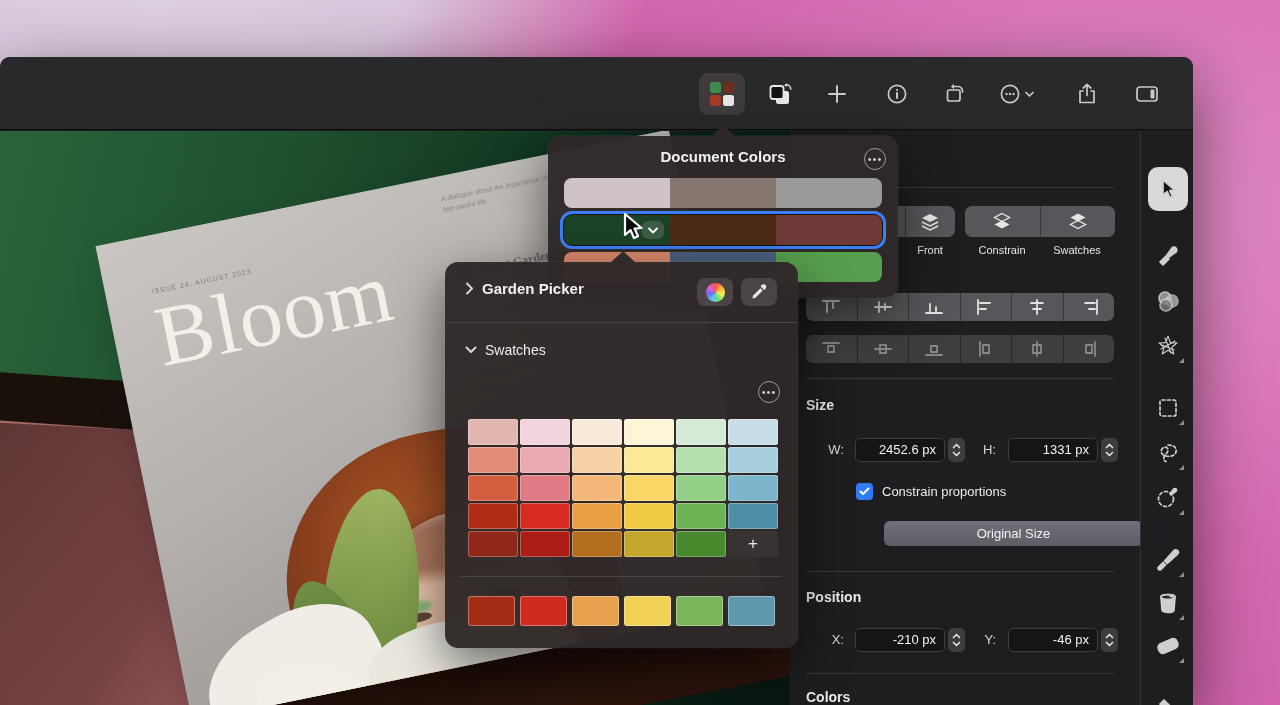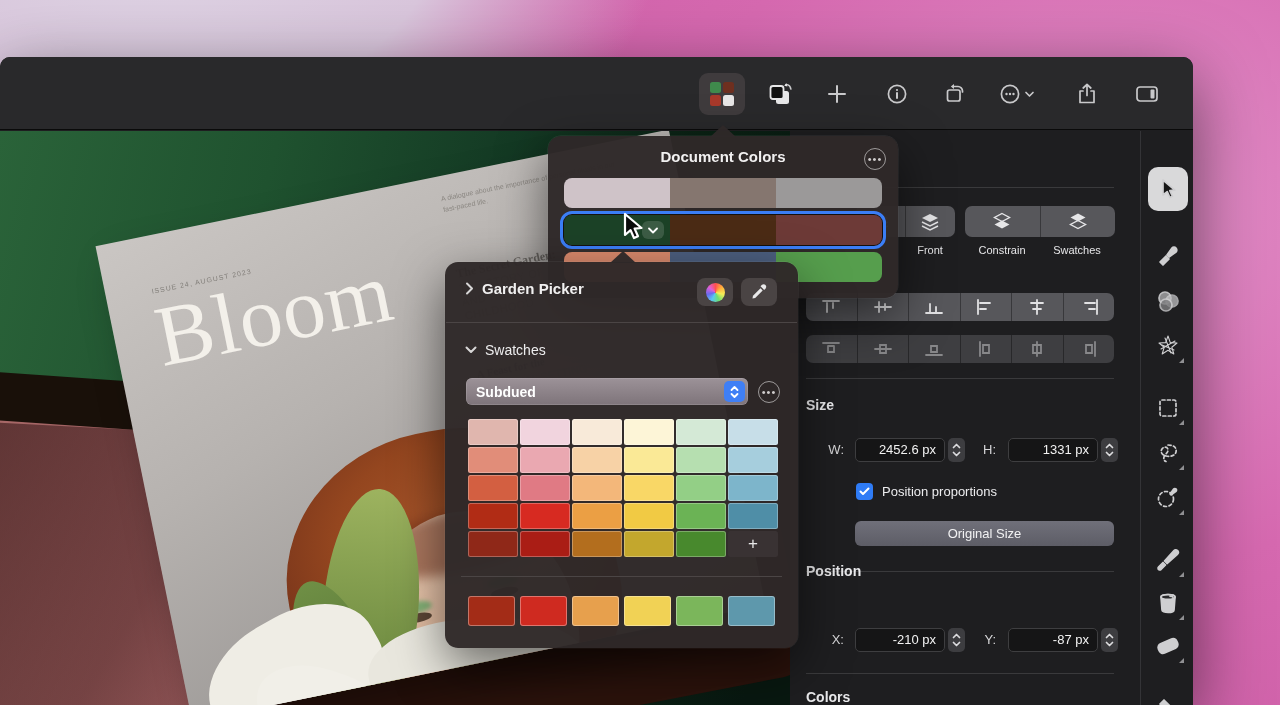--- a/index.html
+++ b/index.html
@@ -77,21 +77,21 @@
   .seg.dim svg { opacity:.45; }
   .arr-label { position:absolute; font-size:11px; color:#e6e6e8; text-align:center; }
   .flabel { position:absolute; font-size:13px; color:#d6d6d8; line-height:24px; }
   .field { position:absolute; height:24px; width:90px; background:#151516; border:1px solid #3e3e40;
     border-radius:5px; color:#f2f2f2; font-size:13px; text-align:right; padding:0 8px; line-height:22px; }
   .stepper { position:absolute; width:17px; height:24px; background:#3d3d40; border-radius:5px;
     display:flex; flex-direction:column; align-items:center; justify-content:center; gap:1px; }
   .chk { position:absolute; width:17px; height:17px; background:#2f7cf6; border-radius:4px;
     display:flex; align-items:center; justify-content:center; }
   .btn-gray { position:absolute; background:linear-gradient(#70707a,#5d5d66); border-radius:6px;
-    color:#f2f2f3; font-size:13px; text-align:center; line-height:25px; height:25px; }
+    color:#f2f2f3; font-size:13px; text-align:center; line-height:25px; height:25px;margin-left:29px; }
 
   
   .strip { position:absolute; left:1140px; top:74px; width:53px; height:574px;
     background:#1e1e20; border-left:1px solid #343437; }
   .tool { position:absolute; left:7px; width:40px; height:38px; display:flex; align-items:center; justify-content:center; }
   .tool.sel { background:#d9d9da; border-radius:10px; height:44px; }
   .tool svg { stroke:#cfcfd1; fill:none; stroke-width:1.7; stroke-linecap:round; stroke-linejoin:round; }
   .subtri { position:absolute; right:4px; bottom:2px; width:0; height:0;
     border-left:5px solid transparent; border-bottom:5px solid #8f8f92; }
 
@@ -348,35 +348,35 @@
     <div class="stepper" style="left:311px; top:307px">
       <svg width="9" height="16" viewBox="0 0 9 16" class="tb-svg" style="stroke:#dcdcde">
           <path d="M1.5 5.5 L4.5 2.5 L7.5 5.5 M1.5 10.5 L4.5 13.5 L7.5 10.5"></path>
         </svg>
     </div>
     <div class="chk" style="left:66px; top:352px">
       <svg width="11" height="9" viewBox="0 0 11 9">
           <path d="M1.5 4.5 L4 7 L9.5 1.5" stroke="#fff" stroke-width="2" fill="none" stroke-linecap="round" stroke-linejoin="round"></path>
         </svg>
     </div>
-    <div class="flabel" style="left:92px; top:349px; color:#ececee">Position proportions</div>
+    <div class="flabel" style="left:92px; top:349px; color:#ececee">Constrain proportions</div>
     <div class="btn-gray" style="left:65px; top:390px; width:259px">Original Size</div>
 
     <div class="p-div" style="top:440px"></div>
 
-    <div class="p-h" style="left:16px; top:432px">Position</div>
+    <div class="p-h" style="left:16px; top:458px">Position</div>
     <div class="flabel" style="left:30px; top:497px; width:24px; text-align:right">X:</div>
     <div class="field" style="left:65px; top:497px">-210 px</div>
     <div class="stepper" style="left:158px; top:497px">
       <svg width="9" height="16" viewBox="0 0 9 16" class="tb-svg" style="stroke:#dcdcde">
           <path d="M1.5 5.5 L4.5 2.5 L7.5 5.5 M1.5 10.5 L4.5 13.5 L7.5 10.5"></path>
         </svg>
     </div>
     <div class="flabel" style="left:184px; top:497px; width:22px; text-align:right">Y:</div>
-    <div class="field" style="left:218px; top:497px">-87 px</div>
+    <div class="field" style="left:218px; top:497px">-46 px</div>
     <div class="stepper" style="left:311px; top:497px">
       <svg width="9" height="16" viewBox="0 0 9 16" class="tb-svg" style="stroke:#dcdcde">
           <path d="M1.5 5.5 L4.5 2.5 L7.5 5.5 M1.5 10.5 L4.5 13.5 L7.5 10.5"></path>
         </svg>
     </div>
 
     <div class="p-div" style="top:542px"></div>
     <div class="p-h" style="left:16px; top:558px">Colors</div>
   </div>
 
@@ -499,28 +499,20 @@
       <path d="M2.5 15.5 L3 12.8 L10.5 5.3 L12.7 7.5 L5.2 15 Z" fill="#e9e9ea"></path>
       <path d="M10.5 3.2 L12 1.8 C13 0.9 14.6 1 15.5 2 C16.4 3 16.5 4.5 15.6 5.5 L14.2 7 Z" fill="#e9e9ea"></path>
     </svg>
   </div>
   <div class="cp-div" style="top:60px"></div>
   <div class="sw-head" style="top:80px">
     <svg width="12" height="8" viewBox="0 0 12 8">
         <path d="M1.5 1.5 L6 6 L10.5 1.5" stroke="#d8d7d7" stroke-width="2" fill="none" stroke-linecap="round" stroke-linejoin="round"></path>
       </svg>
     <span>Swatches</span>
-  </div>
-  <div class="popup" style="top:116px">
-    <span>Subdued</span>
-    <span class="updn">
-      <svg width="9" height="14" viewBox="0 0 9 14">
-          <path d="M1.5 5 L4.5 2 L7.5 5 M1.5 9 L4.5 12 L7.5 9" stroke="#fff" stroke-width="1.8" fill="none" stroke-linecap="round" stroke-linejoin="round"></path>
-        </svg>
-    </span>
   </div>
   <div class="ellipsis-btn" style="left:313px; top:119px">•••</div>
   <div class="grid" style="top:157px" id="cp-grid">
       <div class="cell" title="#e0b6ae" style="background: rgb(224, 182, 174);"></div>
       <div class="cell" title="#f1d4de" style="background: rgb(241, 212, 222);"></div>
       <div class="cell" title="#f8ead9" style="background: rgb(248, 234, 217);"></div>
       <div class="cell" title="#fdf5d7" style="background: rgb(253, 245, 215);"></div>
       <div class="cell" title="#d4e9d6" style="background: rgb(212, 233, 214);"></div>
       <div class="cell" title="#c7dee8" style="background: rgb(199, 222, 232);"></div>
       <div class="cell" title="#e18d79" style="background: rgb(225, 141, 121);"></div>

